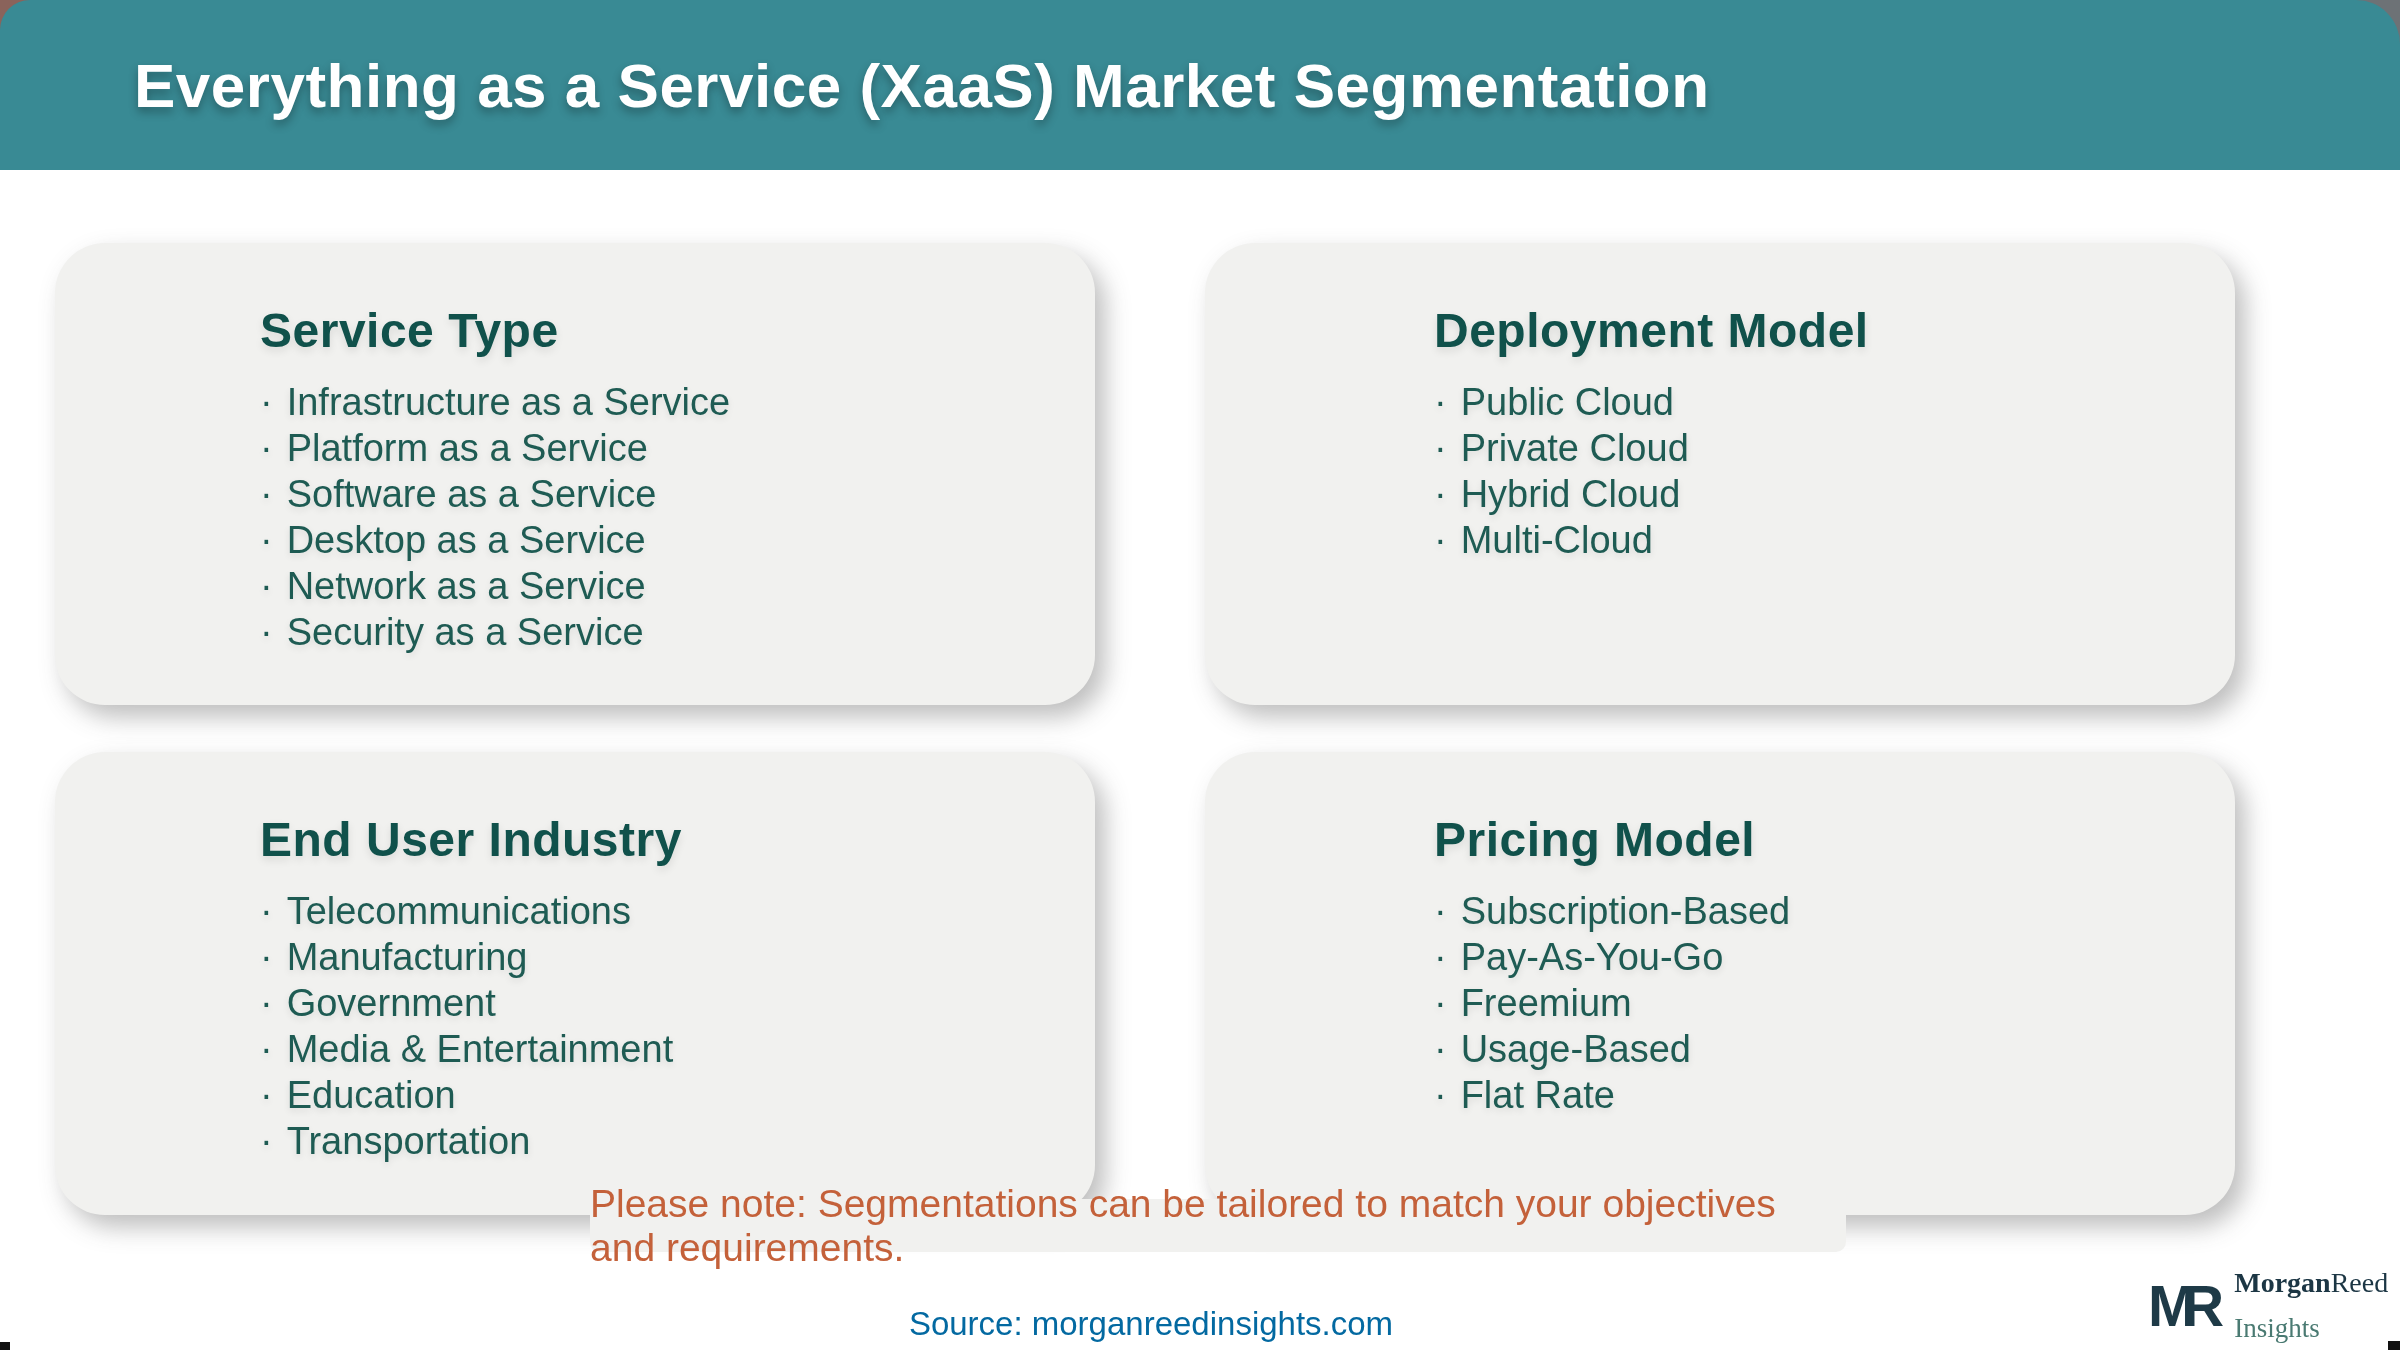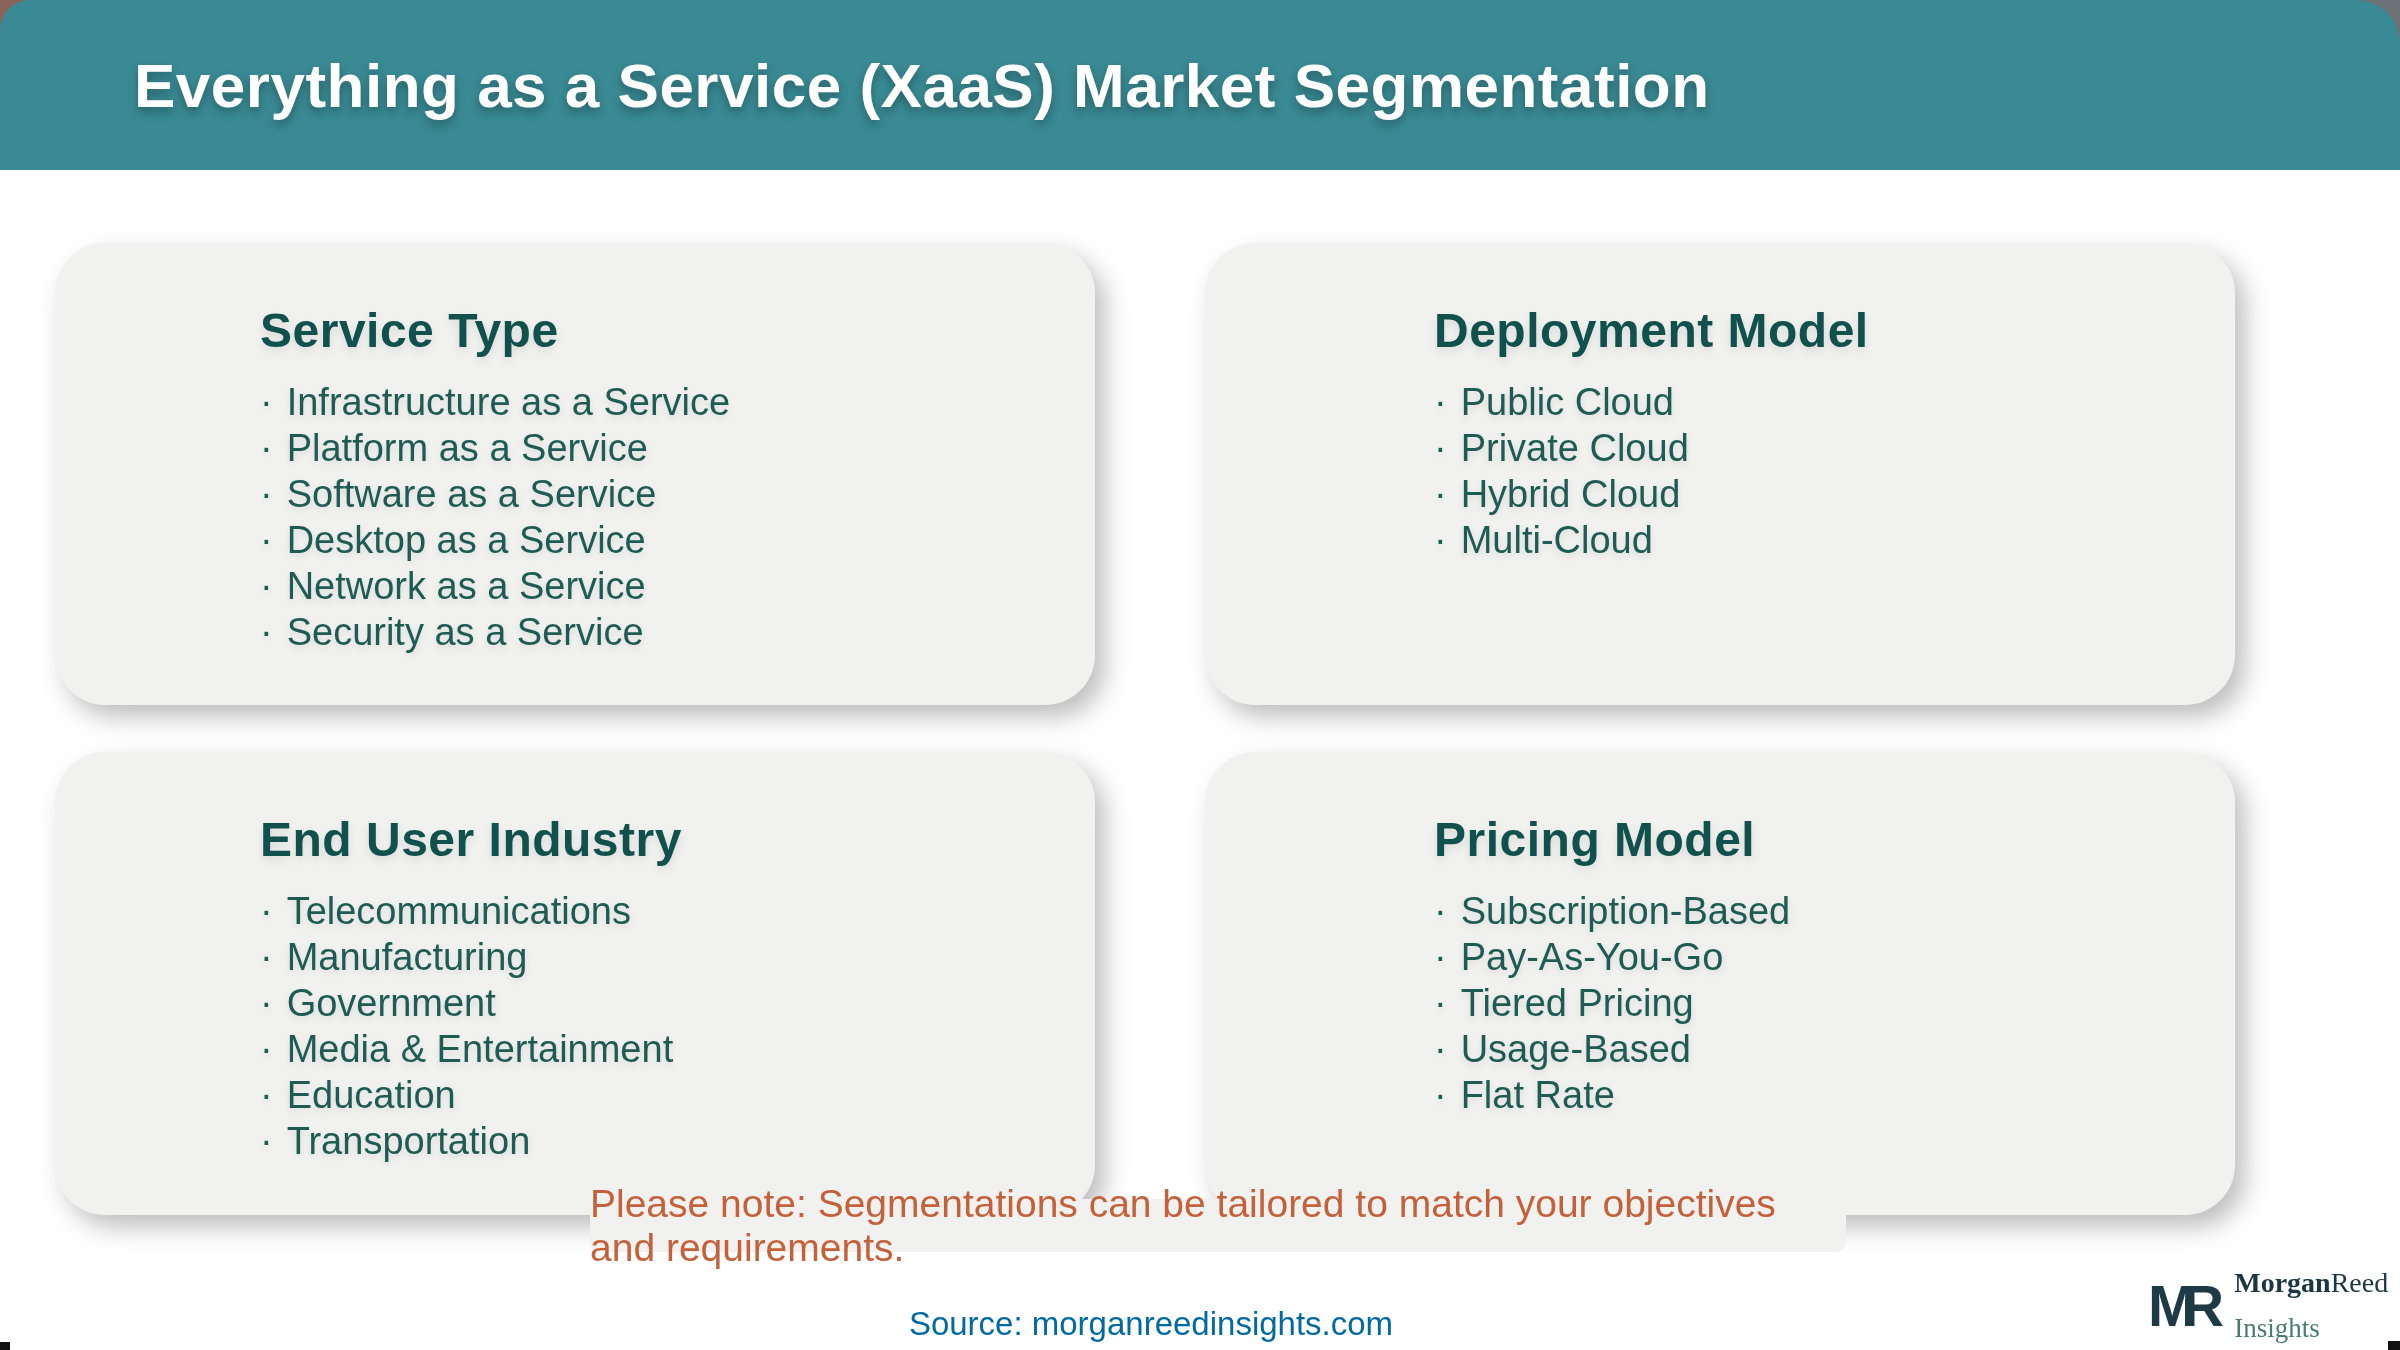--- a/index.html
+++ b/index.html
@@ -186,21 +186,21 @@
 <section class="card card-3">
   <h2 class="card-title">Pricing Model</h2>
   <ul class="card-list">
     <li>
         <span>Subscription-Based</span>
       </li>
     <li>
         <span>Pay-As-You-Go</span>
       </li>
     <li>
-        <span>Tiered Pricing</span>
+        <span>Freemium</span>
       </li>
     <li>
         <span>Usage-Based</span>
       </li>
     <li>
         <span>Flat Rate</span>
       </li>
   </ul>
 </section>
 

